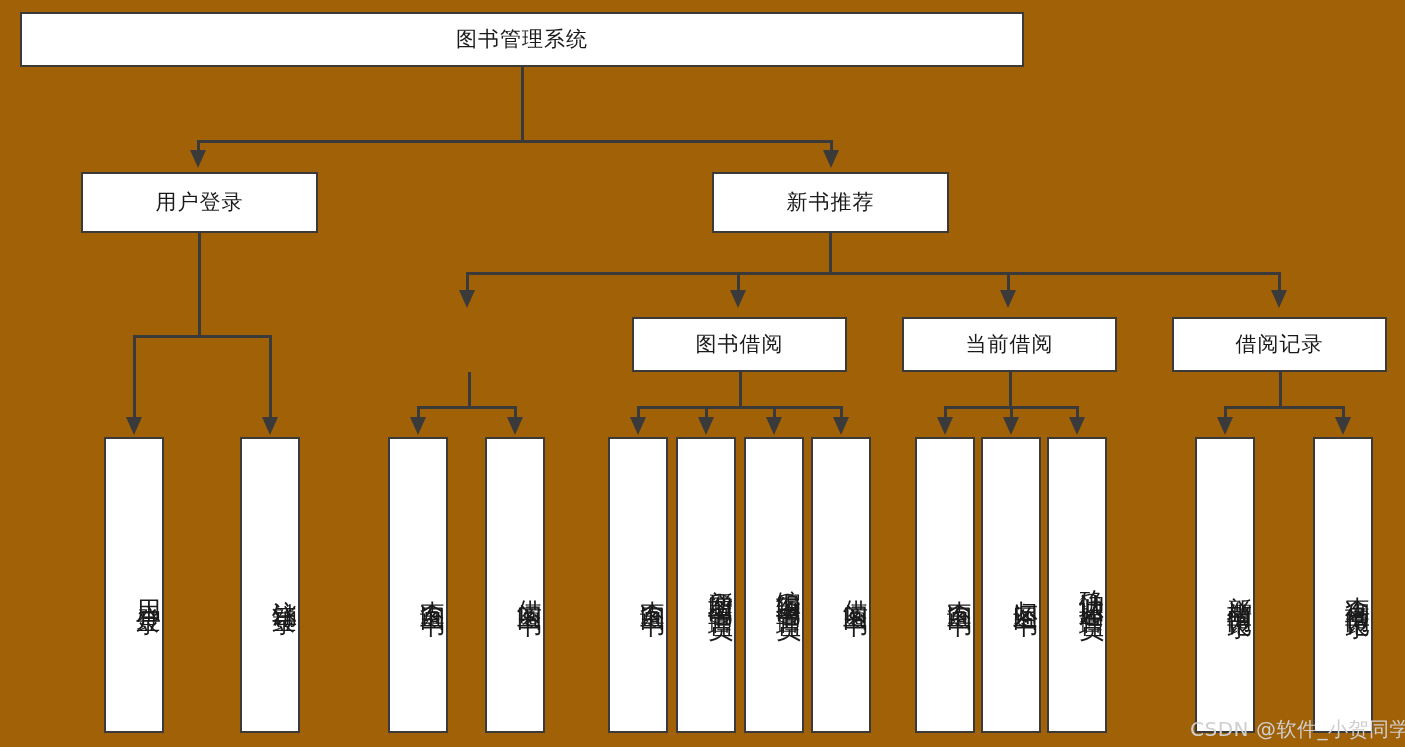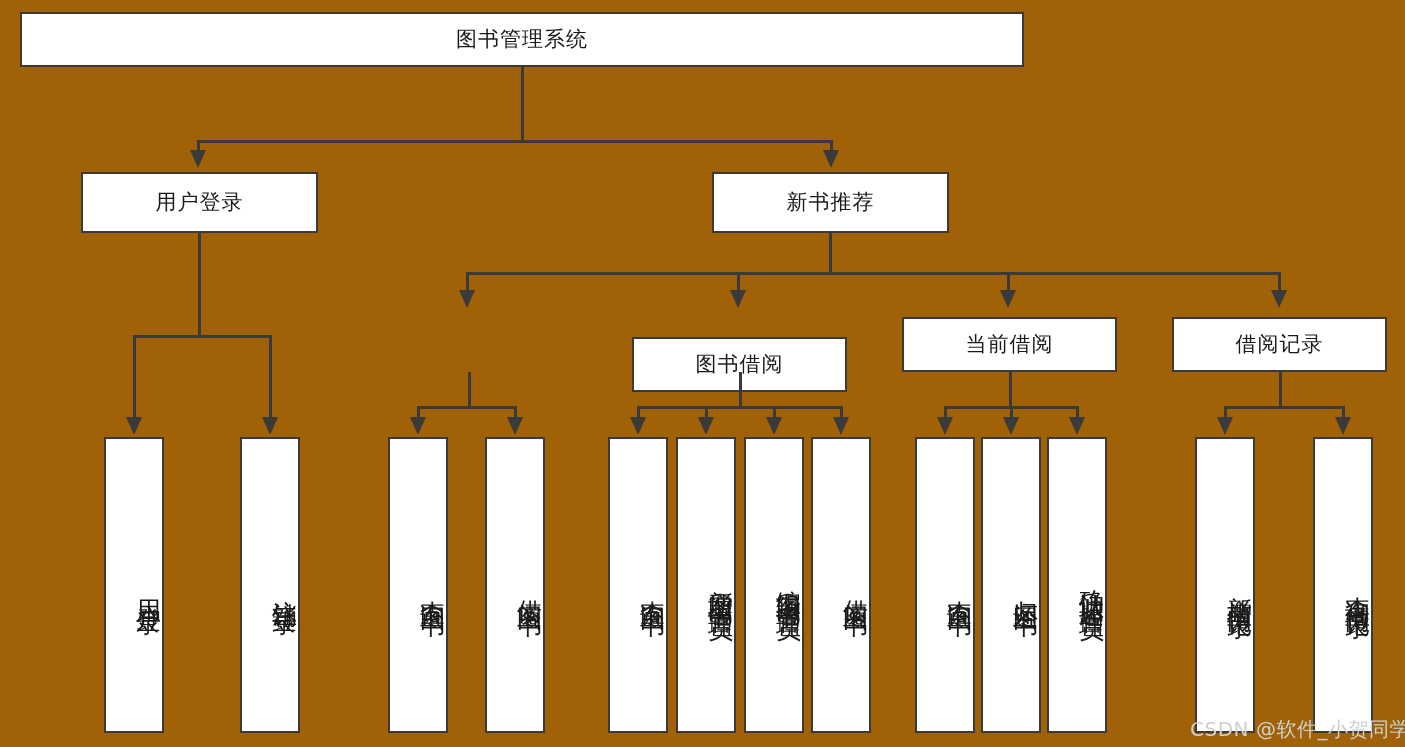--- a/index.html
+++ b/index.html
@@ -101,21 +101,21 @@
   <div class="line h" style="left:466px; top:272px; width:814px;"></div>
   <div class="line v" style="left:466px; top:272px; height:20px;"></div>
   <div class="line v" style="left:737px; top:272px; height:20px;"></div>
   <div class="line v" style="left:1007px; top:272px; height:20px;"></div>
   <div class="line v" style="left:1278px; top:272px; height:20px;"></div>
   <div class="arrow" style="left:459px; top:290px;"></div>
   <div class="arrow" style="left:730px; top:290px;"></div>
   <div class="arrow" style="left:1000px; top:290px;"></div>
   <div class="arrow" style="left:1271px; top:290px;"></div>
 
-  <div class="node horiz" style="left:632px; top:317px; width:215px; height:55px;margin-top:20px;">
+  <div class="node horiz" style="left:632px; top:317px; width:215px; height:55px;">
     <span>图书借阅</span>
   </div>
   <div class="node horiz" style="left:902px; top:317px; width:215px; height:55px;">
     <span>当前借阅</span>
   </div>
   <div class="node horiz" style="left:1172px; top:317px; width:215px; height:55px;">
     <span>借阅记录</span>
   </div>
 
   <div class="line v" style="left:468px; top:372px; height:36px;"></div>

